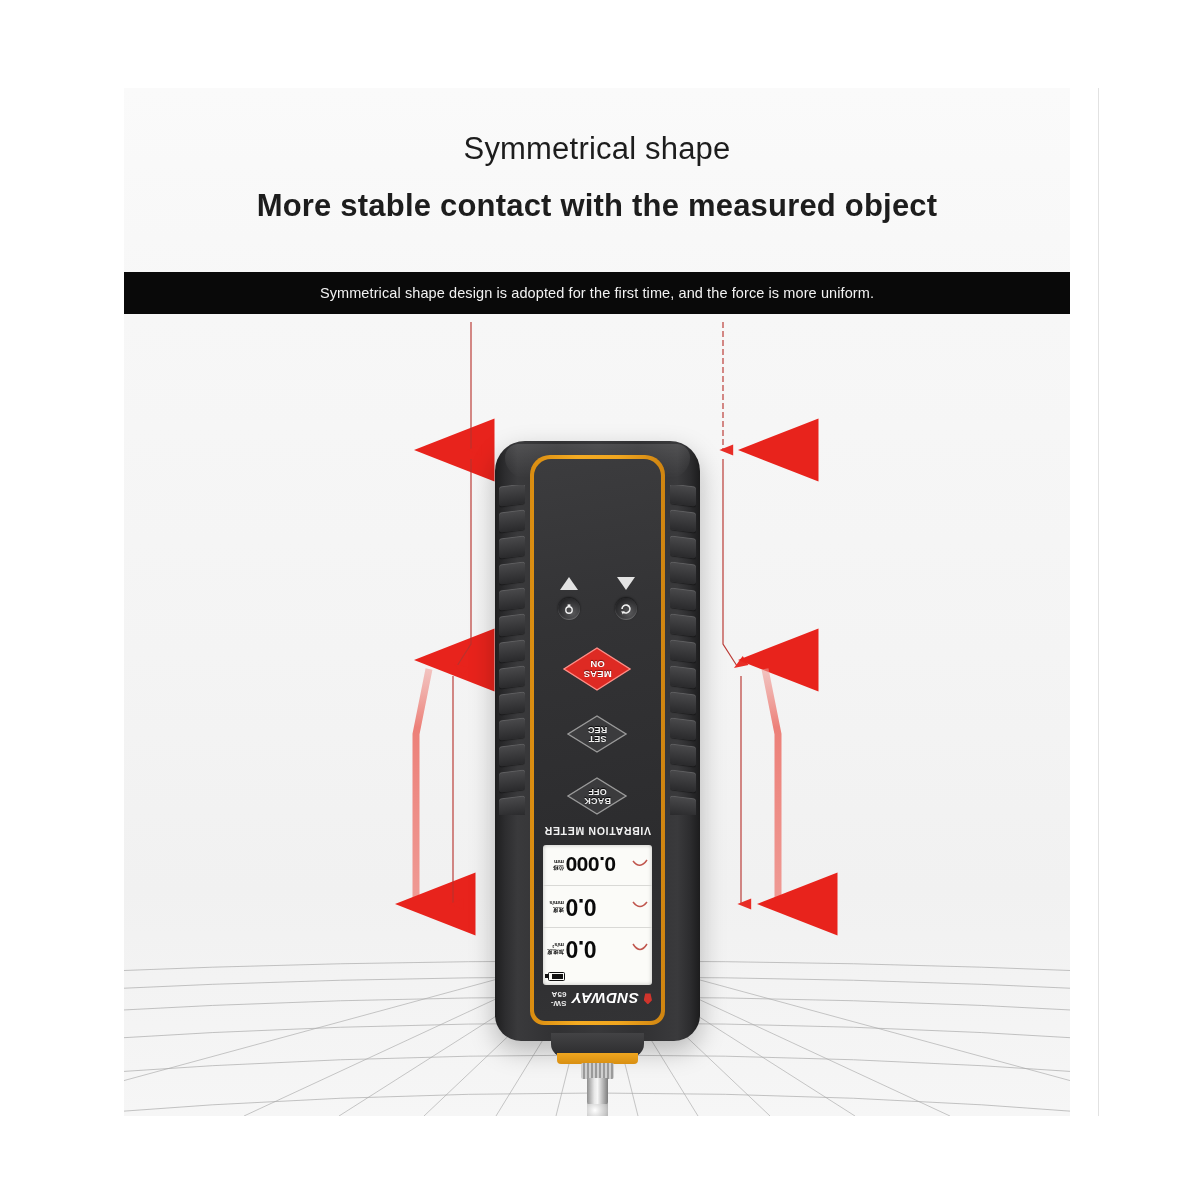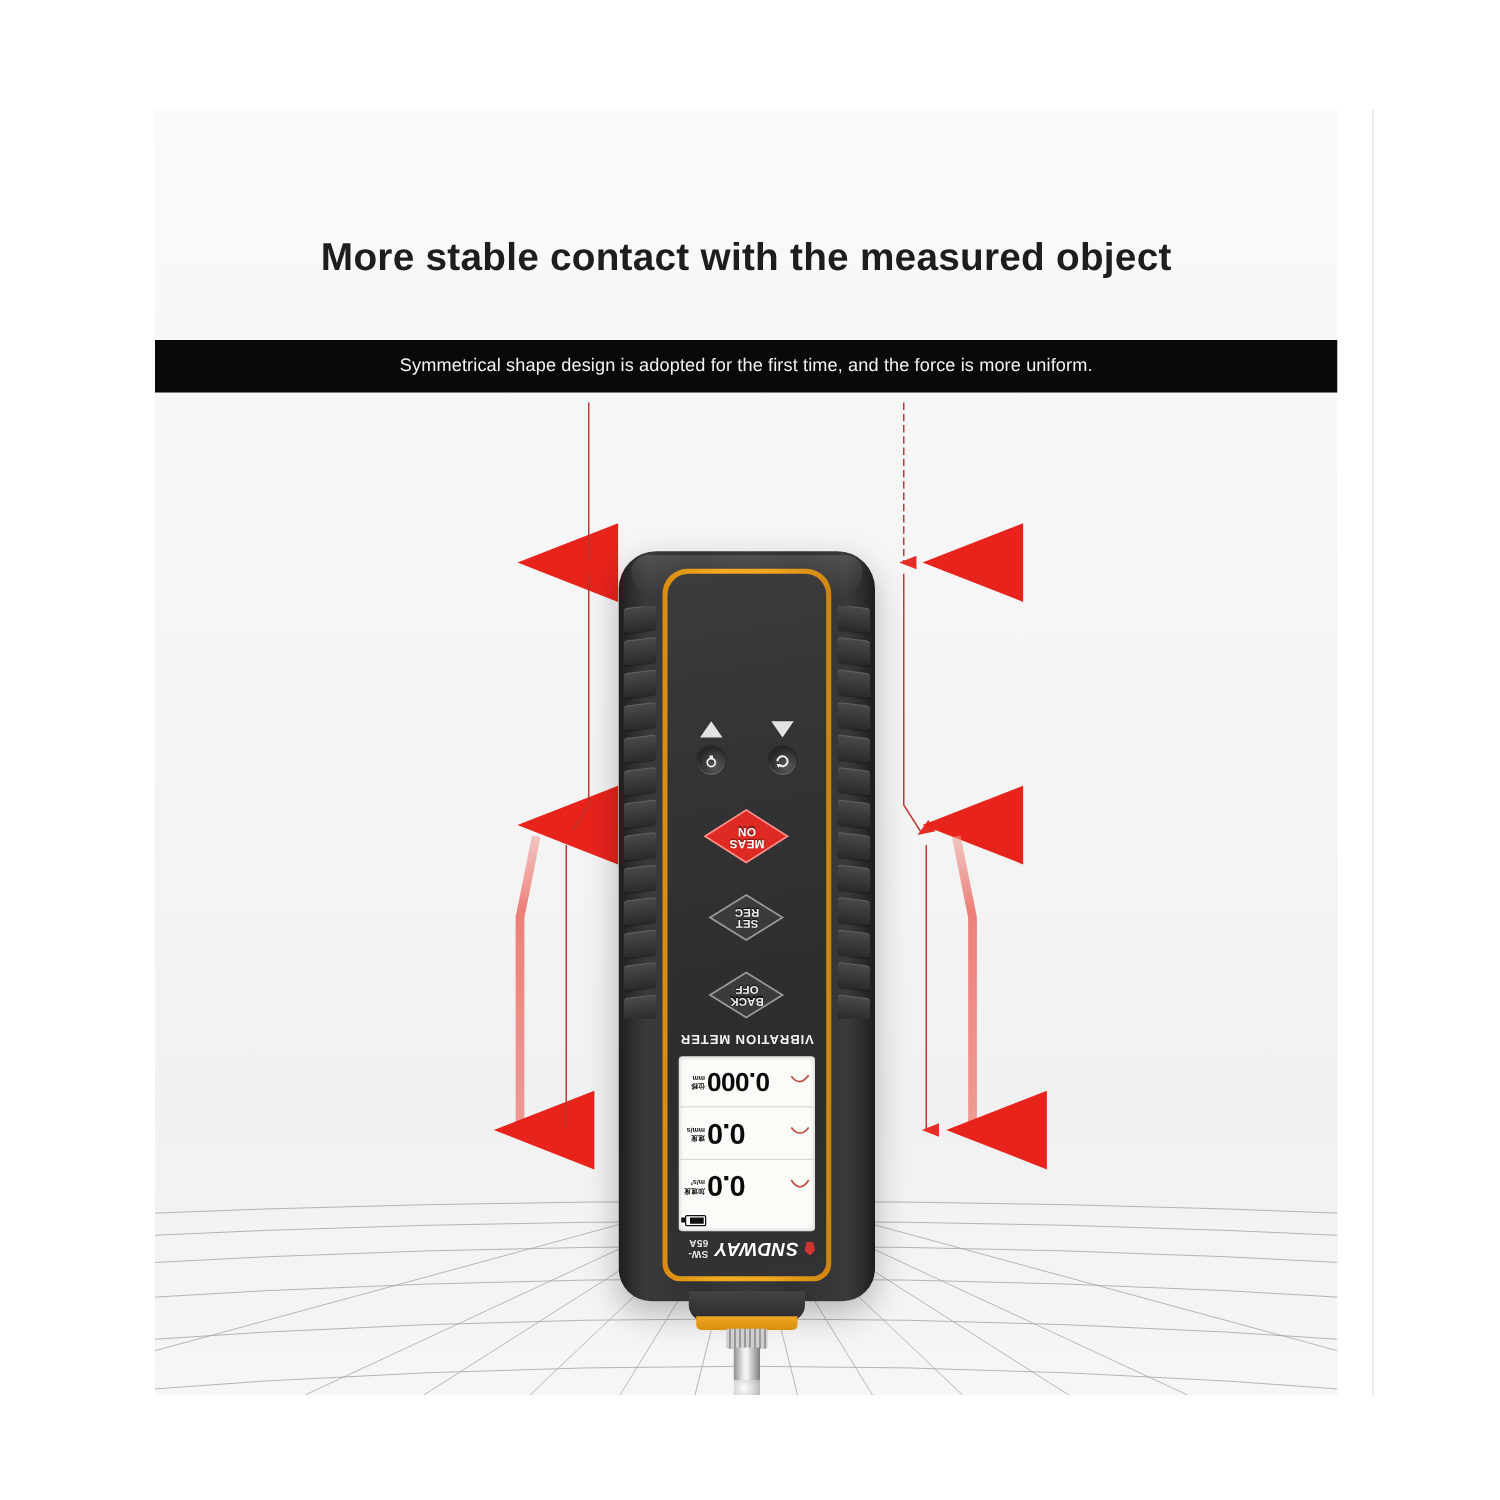--- a/index.html
+++ b/index.html
@@ -384,20 +384,21 @@
 </style>
 </head>
 <body>
 
 <div id="page">
 
   <div class="vrule"></div>
 
   <div id="panel">
 
+    <div class="headline">Symmetrical shape</div>
     <div class="subhead">More stable contact with the measured object</div>
 
     <div class="banner">
       <span class="banner-text">Symmetrical shape design is adopted for the first time, and the force is more uniform.</span>
     </div>
 
     <div class="stage">
 
       <div class="floor">
         <svg width="946" height="180" viewBox="0 0 946 180">

